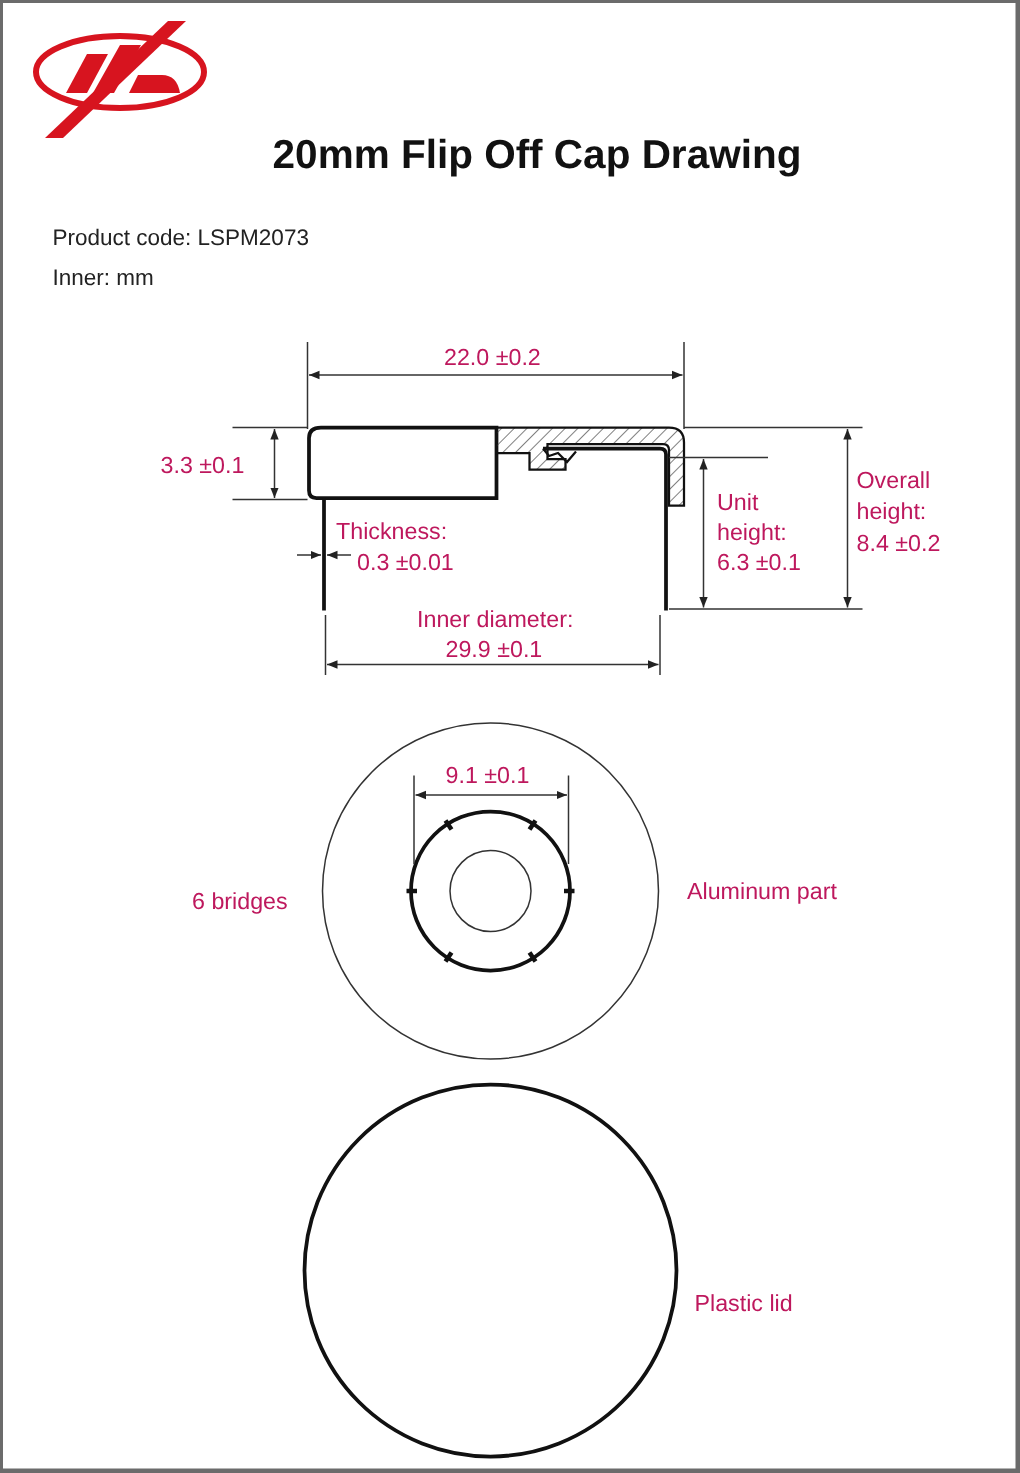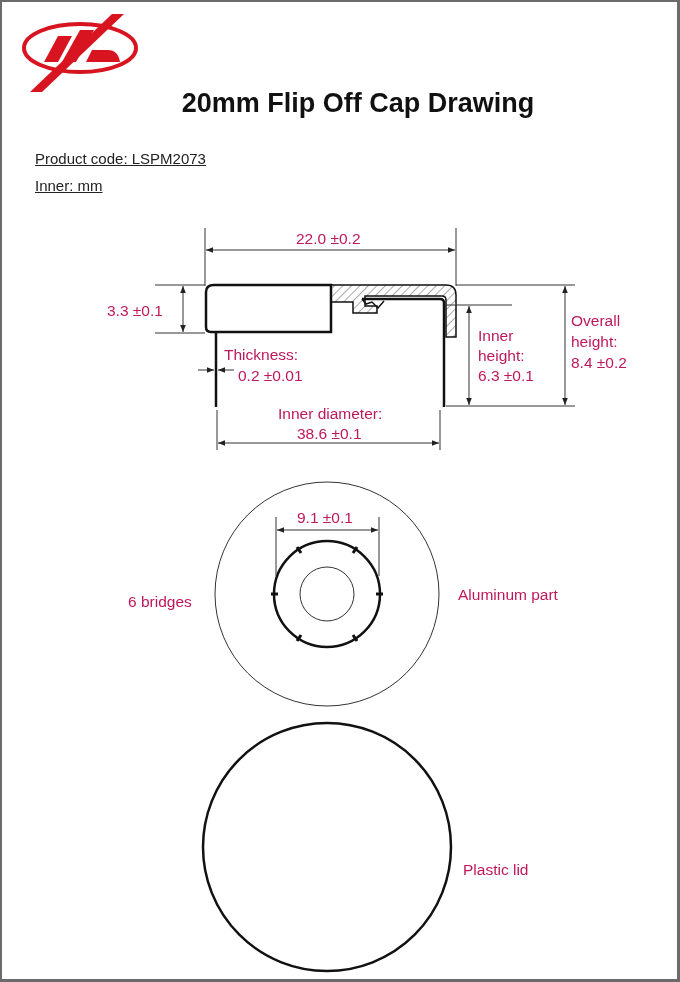--- a/index.html
+++ b/index.html
@@ -1,20 +1,20 @@
 <!DOCTYPE html>
 <html><head>
 <meta charset="utf-8">
 <style>
   html, body { margin: 0; padding: 0; background: #ffffff; }
   body { width: 680px; height: 982px; position: relative; overflow: hidden; font-family: "Liberation Sans", sans-serif; color: #1a1a1a; }
   .frame { position: absolute; left: 0; top: 0; width: 676px; height: 978px; border: 2px solid #6b6b6b; border-right-width: 3px; border-bottom-width: 3px; box-sizing: border-box; width: 680px; height: 982px; }
   .abs { position: absolute; }
   .title { left: 0; width: 716px; top: 88px; text-align: center; font-weight: bold; font-size: 27px; color: #111; }
-  .meta { left: 35px; font-size: 15px; color: #222; text-decoration: underline; }
+  .meta { left: 35px; font-size: 15px; color: #222; }
   .lbl { font-size: 15.5px; color: #be185d; line-height: 19px; }
   svg { position: absolute; left: 0; top: 0; }
 </style>
 </head>
 <body>
 
 <div class="frame"></div>
 
 <svg width="680" height="982" style="pointer-events:none">
   <defs>
@@ -87,24 +87,24 @@
   <line x1="276" y1="517" x2="276" y2="576" stroke="#333" stroke-width="1"></line>
   <line x1="379" y1="517" x2="379" y2="576" stroke="#333" stroke-width="1"></line>
   <line x1="277" y1="530" x2="378" y2="530" stroke="#333" stroke-width="1" marker-start="url(#arr)" marker-end="url(#arr)"></line>
 
   <circle cx="327" cy="847" r="124" fill="none" stroke="#111" stroke-width="2.5"></circle>
 </svg>
 
 <div class="abs lbl" style="left:296px;top:229px">22.0 ±0.2</div>
 <div class="abs lbl" style="left:107px;top:301px">3.3 ±0.1</div>
 <div class="abs lbl" style="left:224px;top:345px">Thickness:</div>
-<div class="abs lbl" style="left:238px;top:366px">0.2 ±0.01</div>
+<div class="abs lbl" style="left:238px;top:366px">0.3 ±0.01</div>
 <div class="abs lbl" style="left:278px;top:404px">Inner diameter:</div>
-<div class="abs lbl" style="left:297px;top:424px">38.6 ±0.1</div>
-<div class="abs lbl" style="left:478px;top:326px">Inner</div>
+<div class="abs lbl" style="left:297px;top:424px">29.9 ±0.1</div>
+<div class="abs lbl" style="left:478px;top:326px">Unit</div>
 <div class="abs lbl" style="left:478px;top:346px">height:</div>
 <div class="abs lbl" style="left:478px;top:366px">6.3 ±0.1</div>
 <div class="abs lbl" style="left:571px;top:311px">Overall</div>
 <div class="abs lbl" style="left:571px;top:332px">height:</div>
 <div class="abs lbl" style="left:571px;top:353px">8.4 ±0.2</div>
 
 <div class="abs lbl" style="left:297px;top:508px">9.1 ±0.1</div>
 <div class="abs lbl" style="left:128px;top:592px">6 bridges</div>
 <div class="abs lbl" style="left:458px;top:585px">Aluminum part</div>
 

